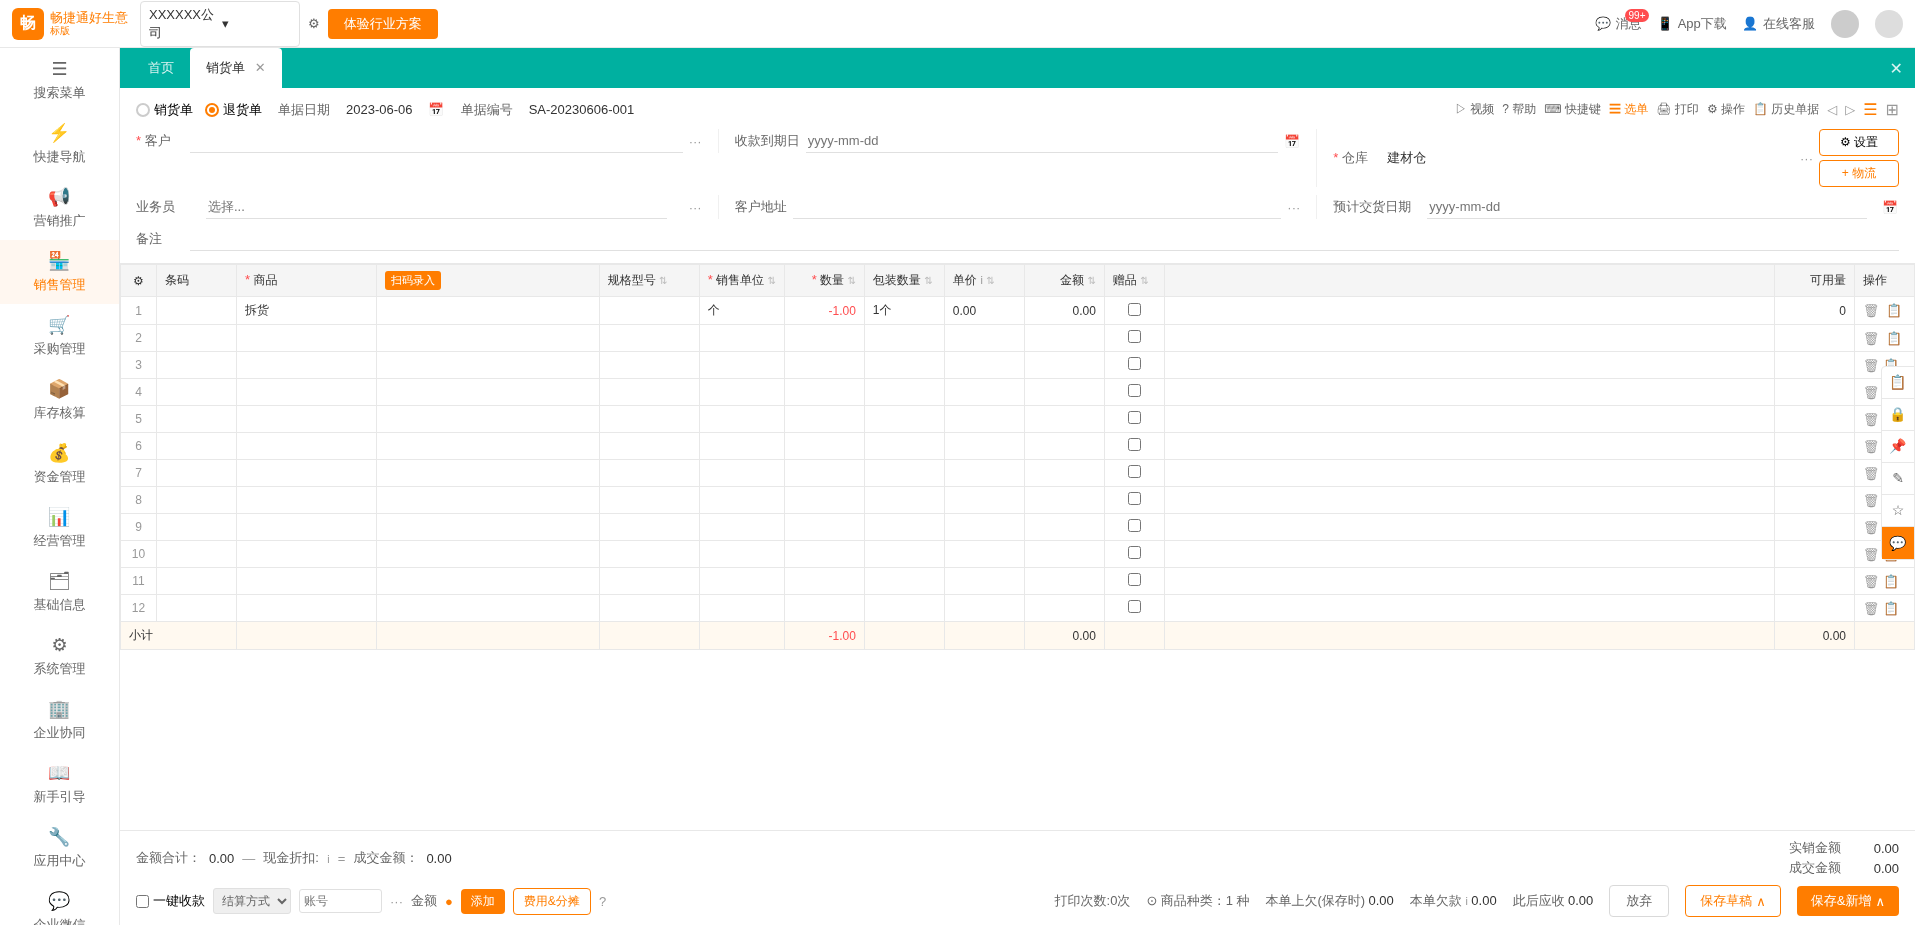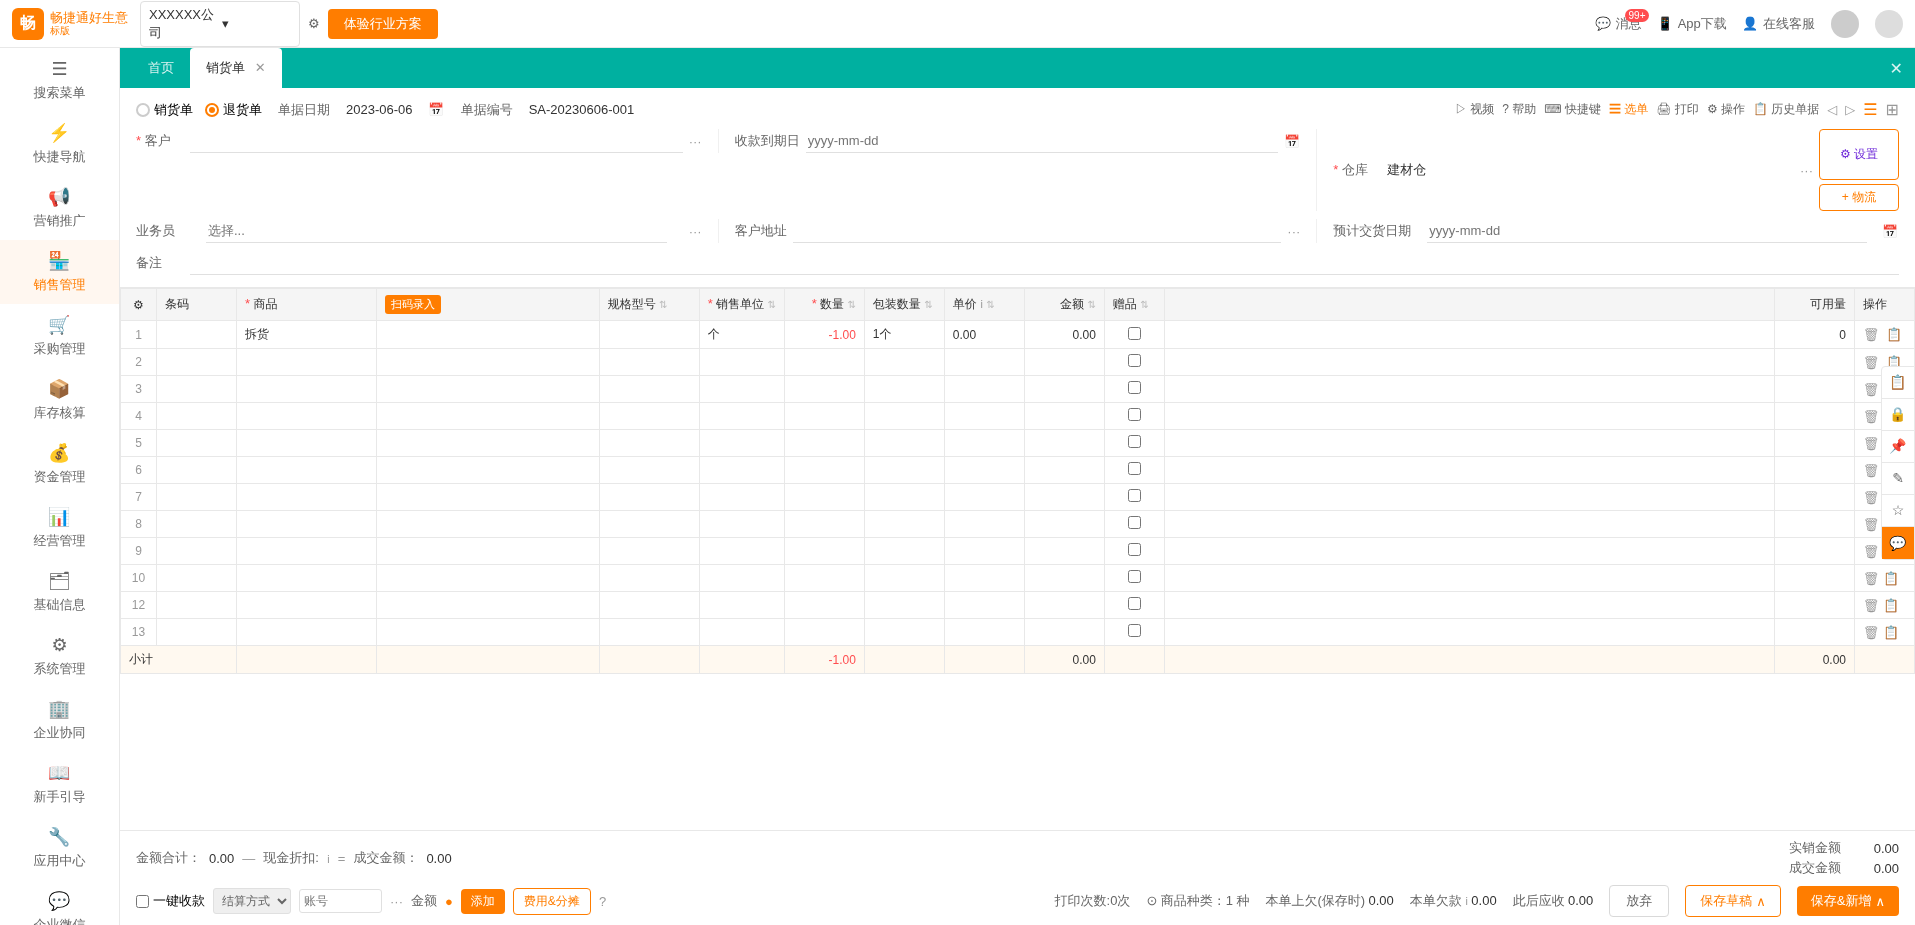--- a/index.html
+++ b/index.html
@@ -116,22 +116,22 @@
     .tool-btn { color: #666; cursor: pointer; font-size: 12px; display: flex; align-items: center; gap: 2px; }
     .field-label { color: #666; white-space: nowrap; min-width: 48px; }
     .required { color: #ff4d4f; }
     .field-input {
       flex: 1; border: none; border-bottom: 1px solid #e0e0e0;
       padding: 4px 2px; color: #333; outline: none; background: transparent;
     }
     .field-dots { color: #999; cursor: pointer; }
     .field-calendar { color: #999; cursor: pointer; }
     .btn-setting {
-      background: #fff; border: 1px solid #ff7d00; color: #6d28d9;
-      padding: 16px 10px; border-radius: 4px; cursor: pointer; font-size: 12px;
+      background: #fff; border: 1px solid #ff7d00; color: #000000;
+      padding: 4px 10px; border-radius: 4px; cursor: pointer; font-size: 12px;
     }
     .btn-logistics {
       background: #fff; border: 1px solid #ff7d00; color: #ff7d00;
       padding: 4px 10px; border-radius: 4px; cursor: pointer; font-size: 12px;
     }
     .right-buttons { display: flex; flex-direction: column; gap: 4px; min-width: 80px; }
 
     
     .table-container { flex: 1; overflow: auto; background: #fff; }
     table { width: 100%; border-collapse: collapse; }
@@ -608,37 +608,37 @@
               <td></td>
               <td></td>
               <td></td>
               <td></td>
               <td style="text-align:center;"><input type="checkbox" style=""></td>
               <td></td>
               <td></td>
               <td><span style="cursor:pointer;color:#999;margin-right:4px;">🗑</span><span style="cursor:pointer;color:#999;">📋</span></td>
             </tr>
           <tr>
+              <td class="col-num">11</td>
+              <td></td>
+              <td></td>
+              <td></td>
+              <td></td>
+              <td></td>
+              <td></td>
+              <td></td>
+              <td></td>
+              <td></td>
+              <td style="text-align:center;"><input type="checkbox" style=""></td>
+              <td></td>
+              <td></td>
+              <td><span style="cursor:pointer;color:#999;margin-right:4px;">🗑</span><span style="cursor:pointer;color:#999;">📋</span></td>
+            </tr>
+          <tr>
               <td class="col-num">12</td>
-              <td></td>
-              <td></td>
-              <td></td>
-              <td></td>
-              <td></td>
-              <td></td>
-              <td></td>
-              <td></td>
-              <td></td>
-              <td style="text-align:center;"><input type="checkbox" style=""></td>
-              <td></td>
-              <td></td>
-              <td><span style="cursor:pointer;color:#999;margin-right:4px;">🗑</span><span style="cursor:pointer;color:#999;">📋</span></td>
-            </tr>
-          <tr>
-              <td class="col-num">13</td>
               <td></td>
               <td></td>
               <td></td>
               <td></td>
               <td></td>
               <td></td>
               <td></td>
               <td></td>
               <td></td>
               <td style="text-align:center;"><input type="checkbox" style=""></td>

